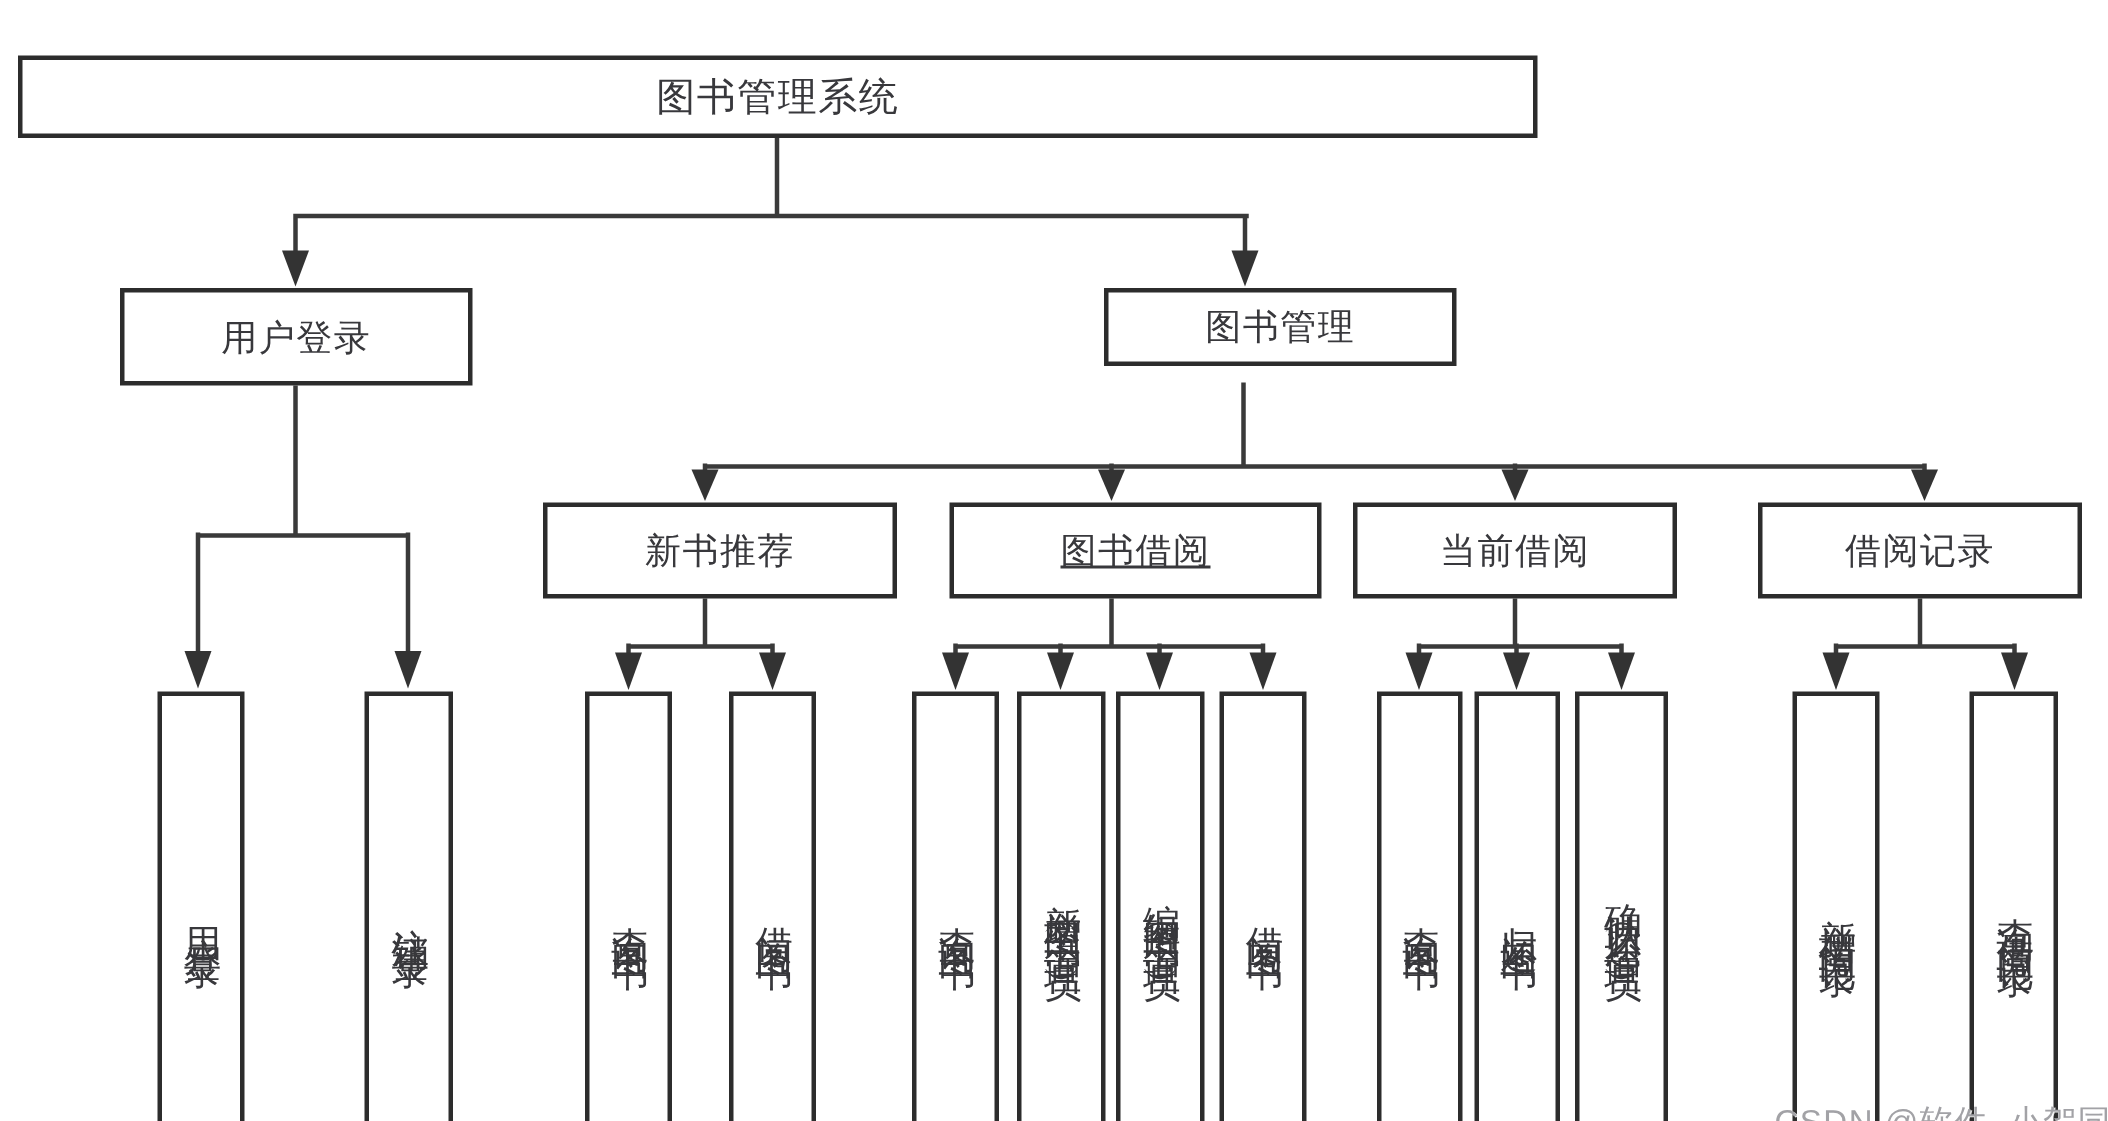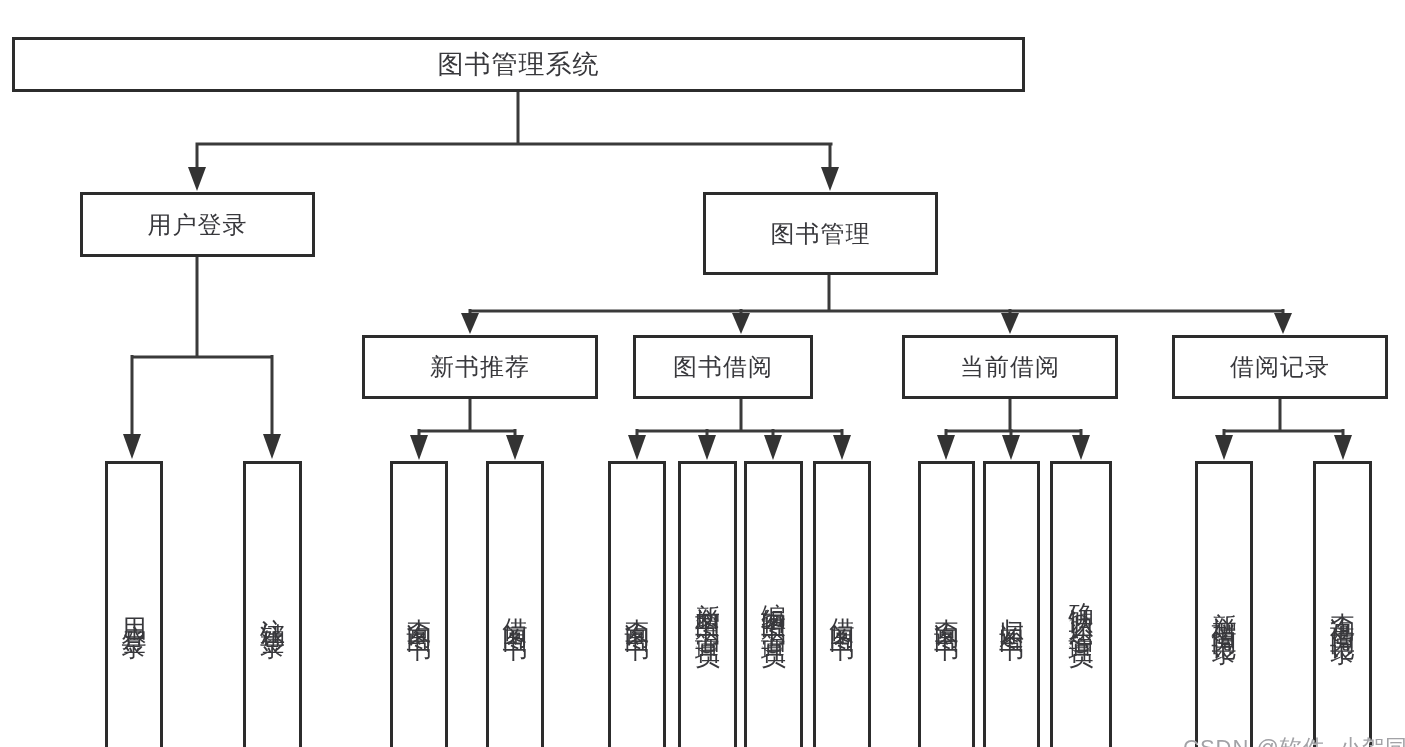--- a/index.html
+++ b/index.html
@@ -105,28 +105,28 @@
     </g>
   </svg>
 
   <div class="node hbox root" style="left:12px; top:13px; width:1013px; height:55px;">
     <span>图书管理系统</span>
   </div>
 
   <div class="node hbox" style="left:80px; top:168px; width:235px; height:65px;">
     <span>用户登录</span>
   </div>
-  <div class="node hbox" style="left:703px; top:168px; width:235px; height:83px;">
+  <div class="node hbox" style="left:736px; top:168px; width:235px; height:52px;">
     <span>图书管理</span>
   </div>
 
   <div class="node hbox" style="left:362px; top:311px; width:236px; height:64px;">
     <span>新书推荐</span>
   </div>
-  <div class="node hbox" style="left:633px; top:311px; width:180px; height:64px;">
+  <div class="node hbox" style="left:633px; top:311px; width:248px; height:64px;text-decoration:underline;">
     <span>图书借阅</span>
   </div>
   <div class="node hbox" style="left:902px; top:311px; width:216px; height:64px;">
     <span>当前借阅</span>
   </div>
   <div class="node hbox" style="left:1172px; top:311px; width:216px; height:64px;">
     <span>借阅记录</span>
   </div>
 
   <div class="node vbox" style="left:105px; top:437px; width:58px; height:297px;">

